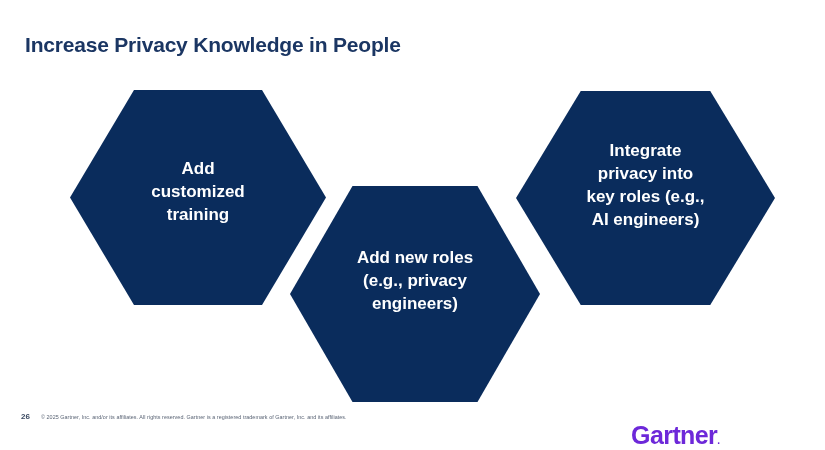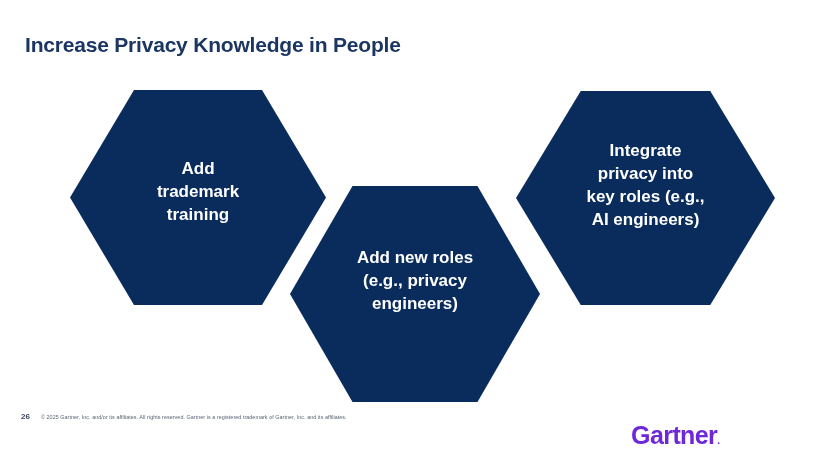--- a/index.html
+++ b/index.html
@@ -132,21 +132,21 @@
 <body>
 
 <div id="slide">
 
   <h1 id="slide-title">Increase Privacy Knowledge in People</h1>
 
   <div id="hex-diagram">
 
     <div class="hex" id="hex-1">
       <div class="hex-label">Add
-trademark
+customized
 training</div>
     </div>
 
     <div class="hex" id="hex-2">
       <div class="hex-label">Add new roles
 (e.g., privacy
 engineers)</div>
     </div>
 
     <div class="hex" id="hex-3">

